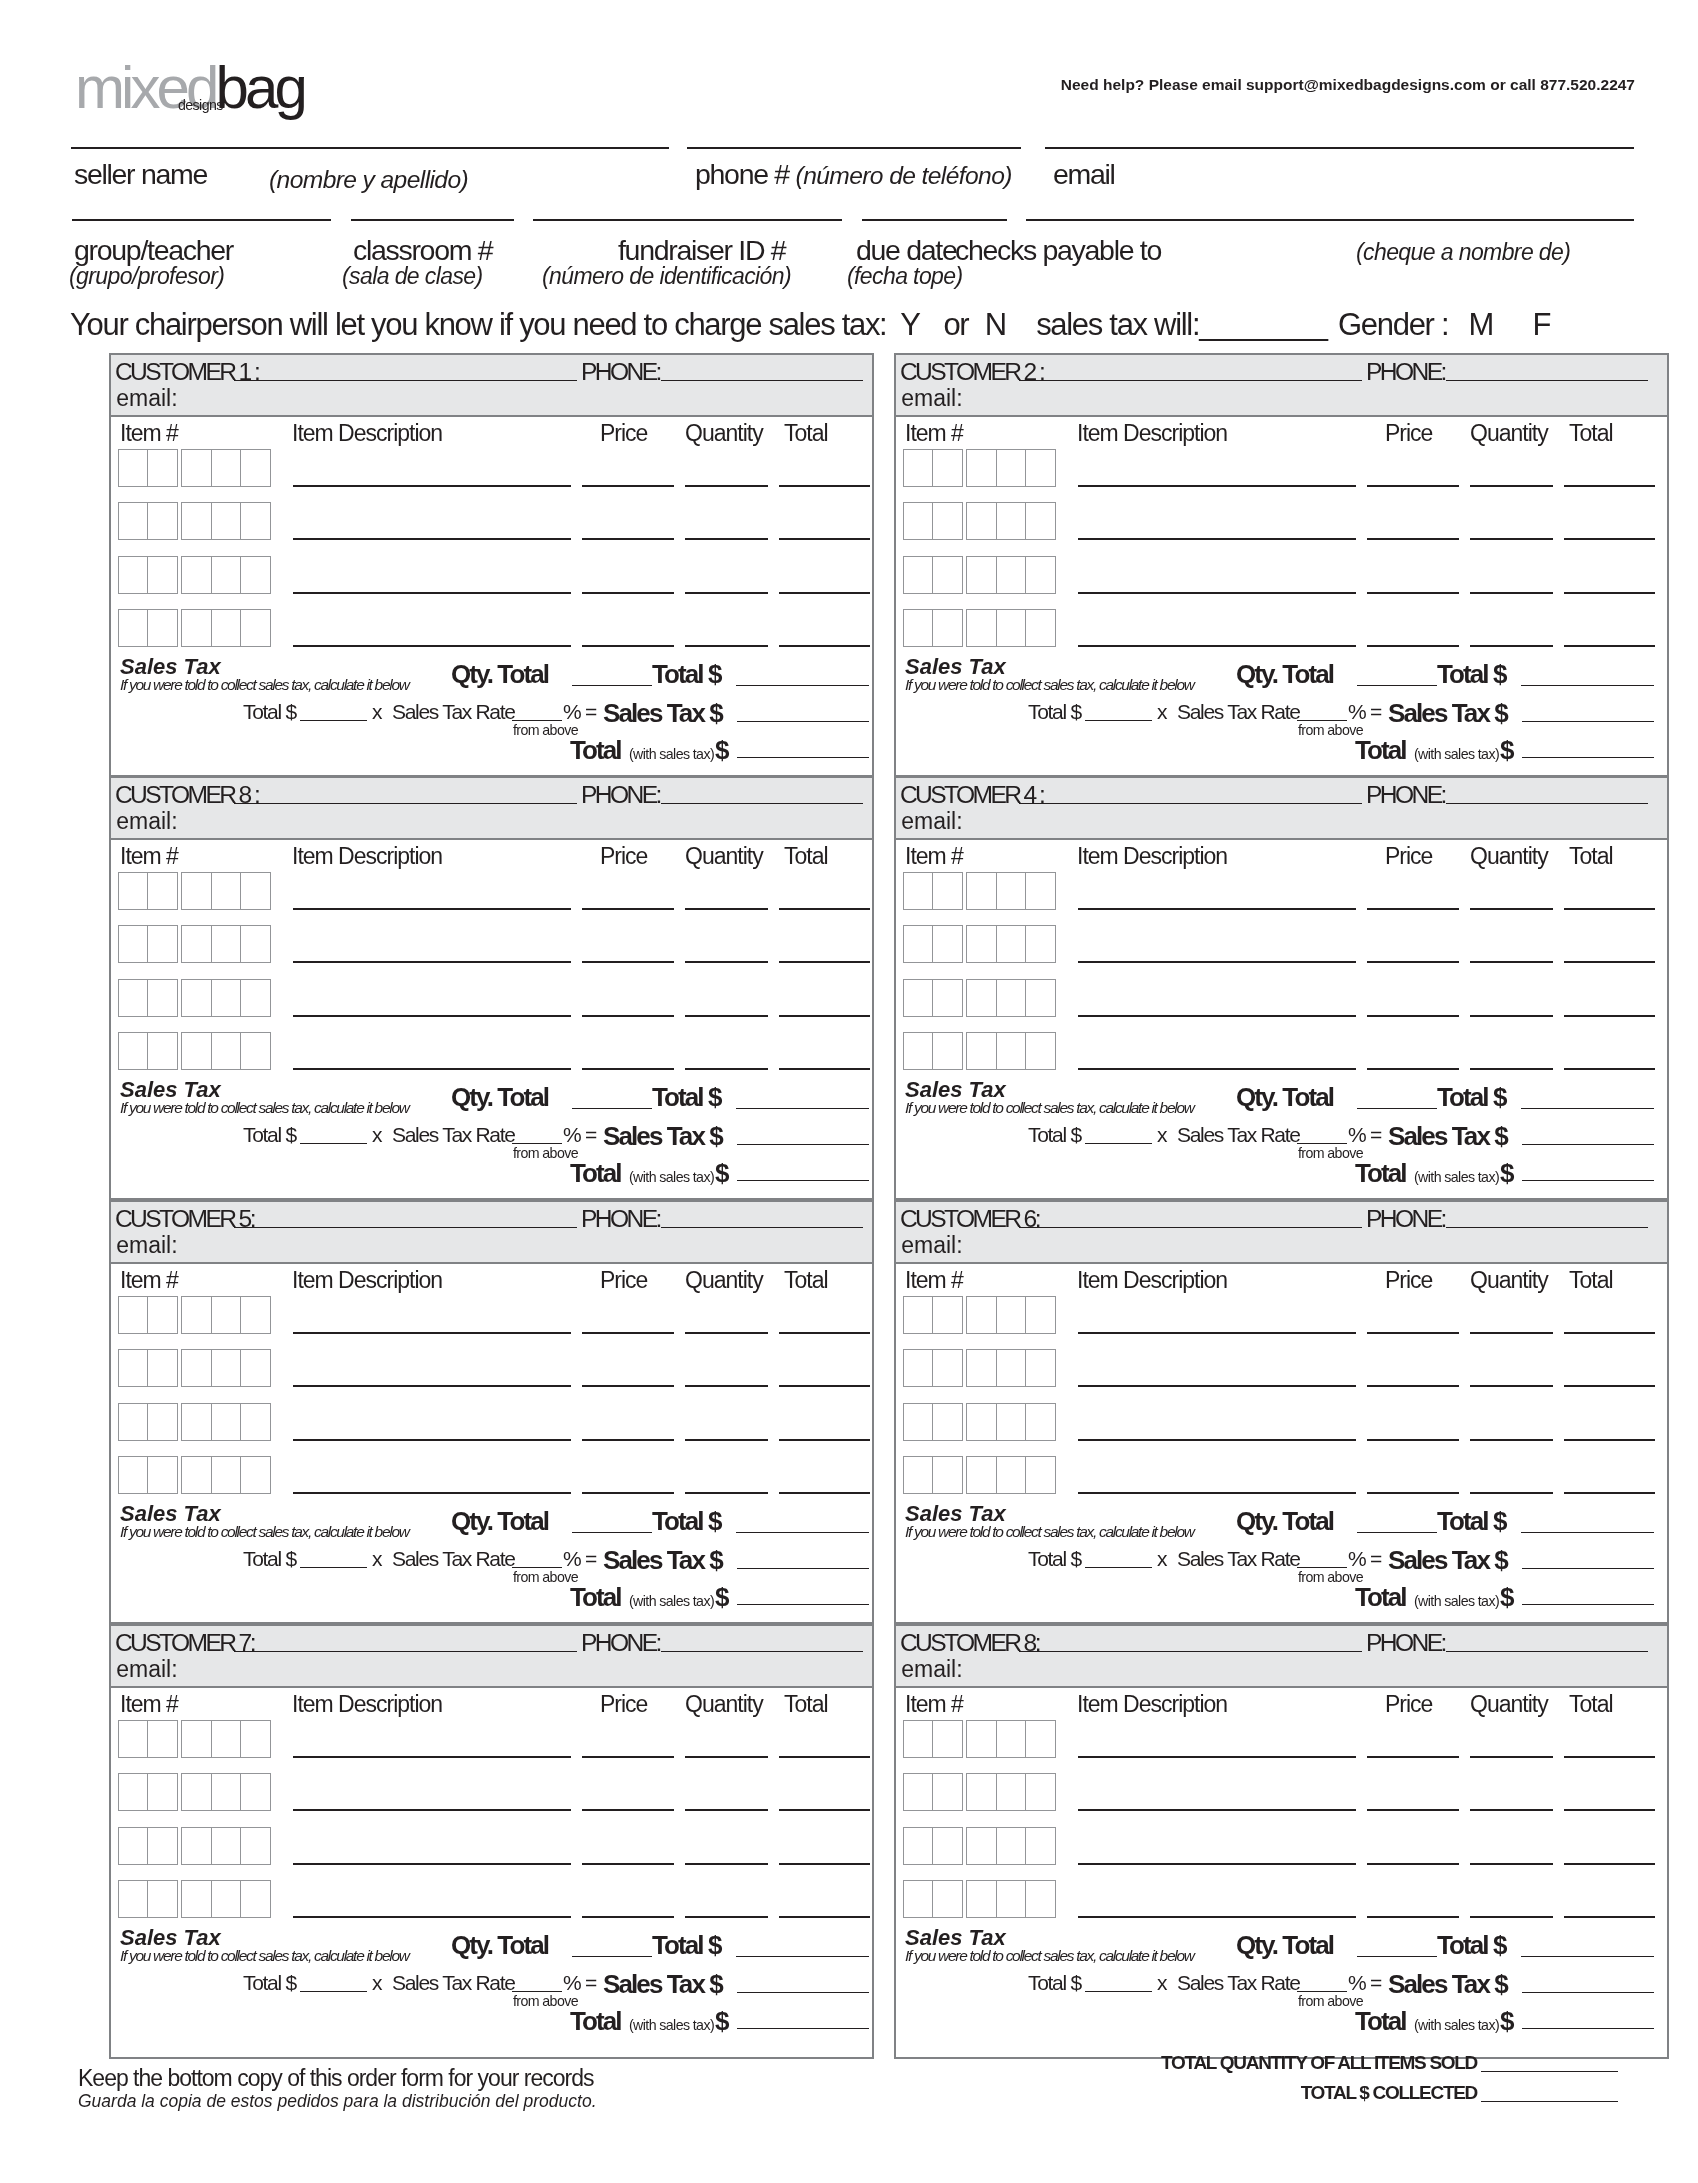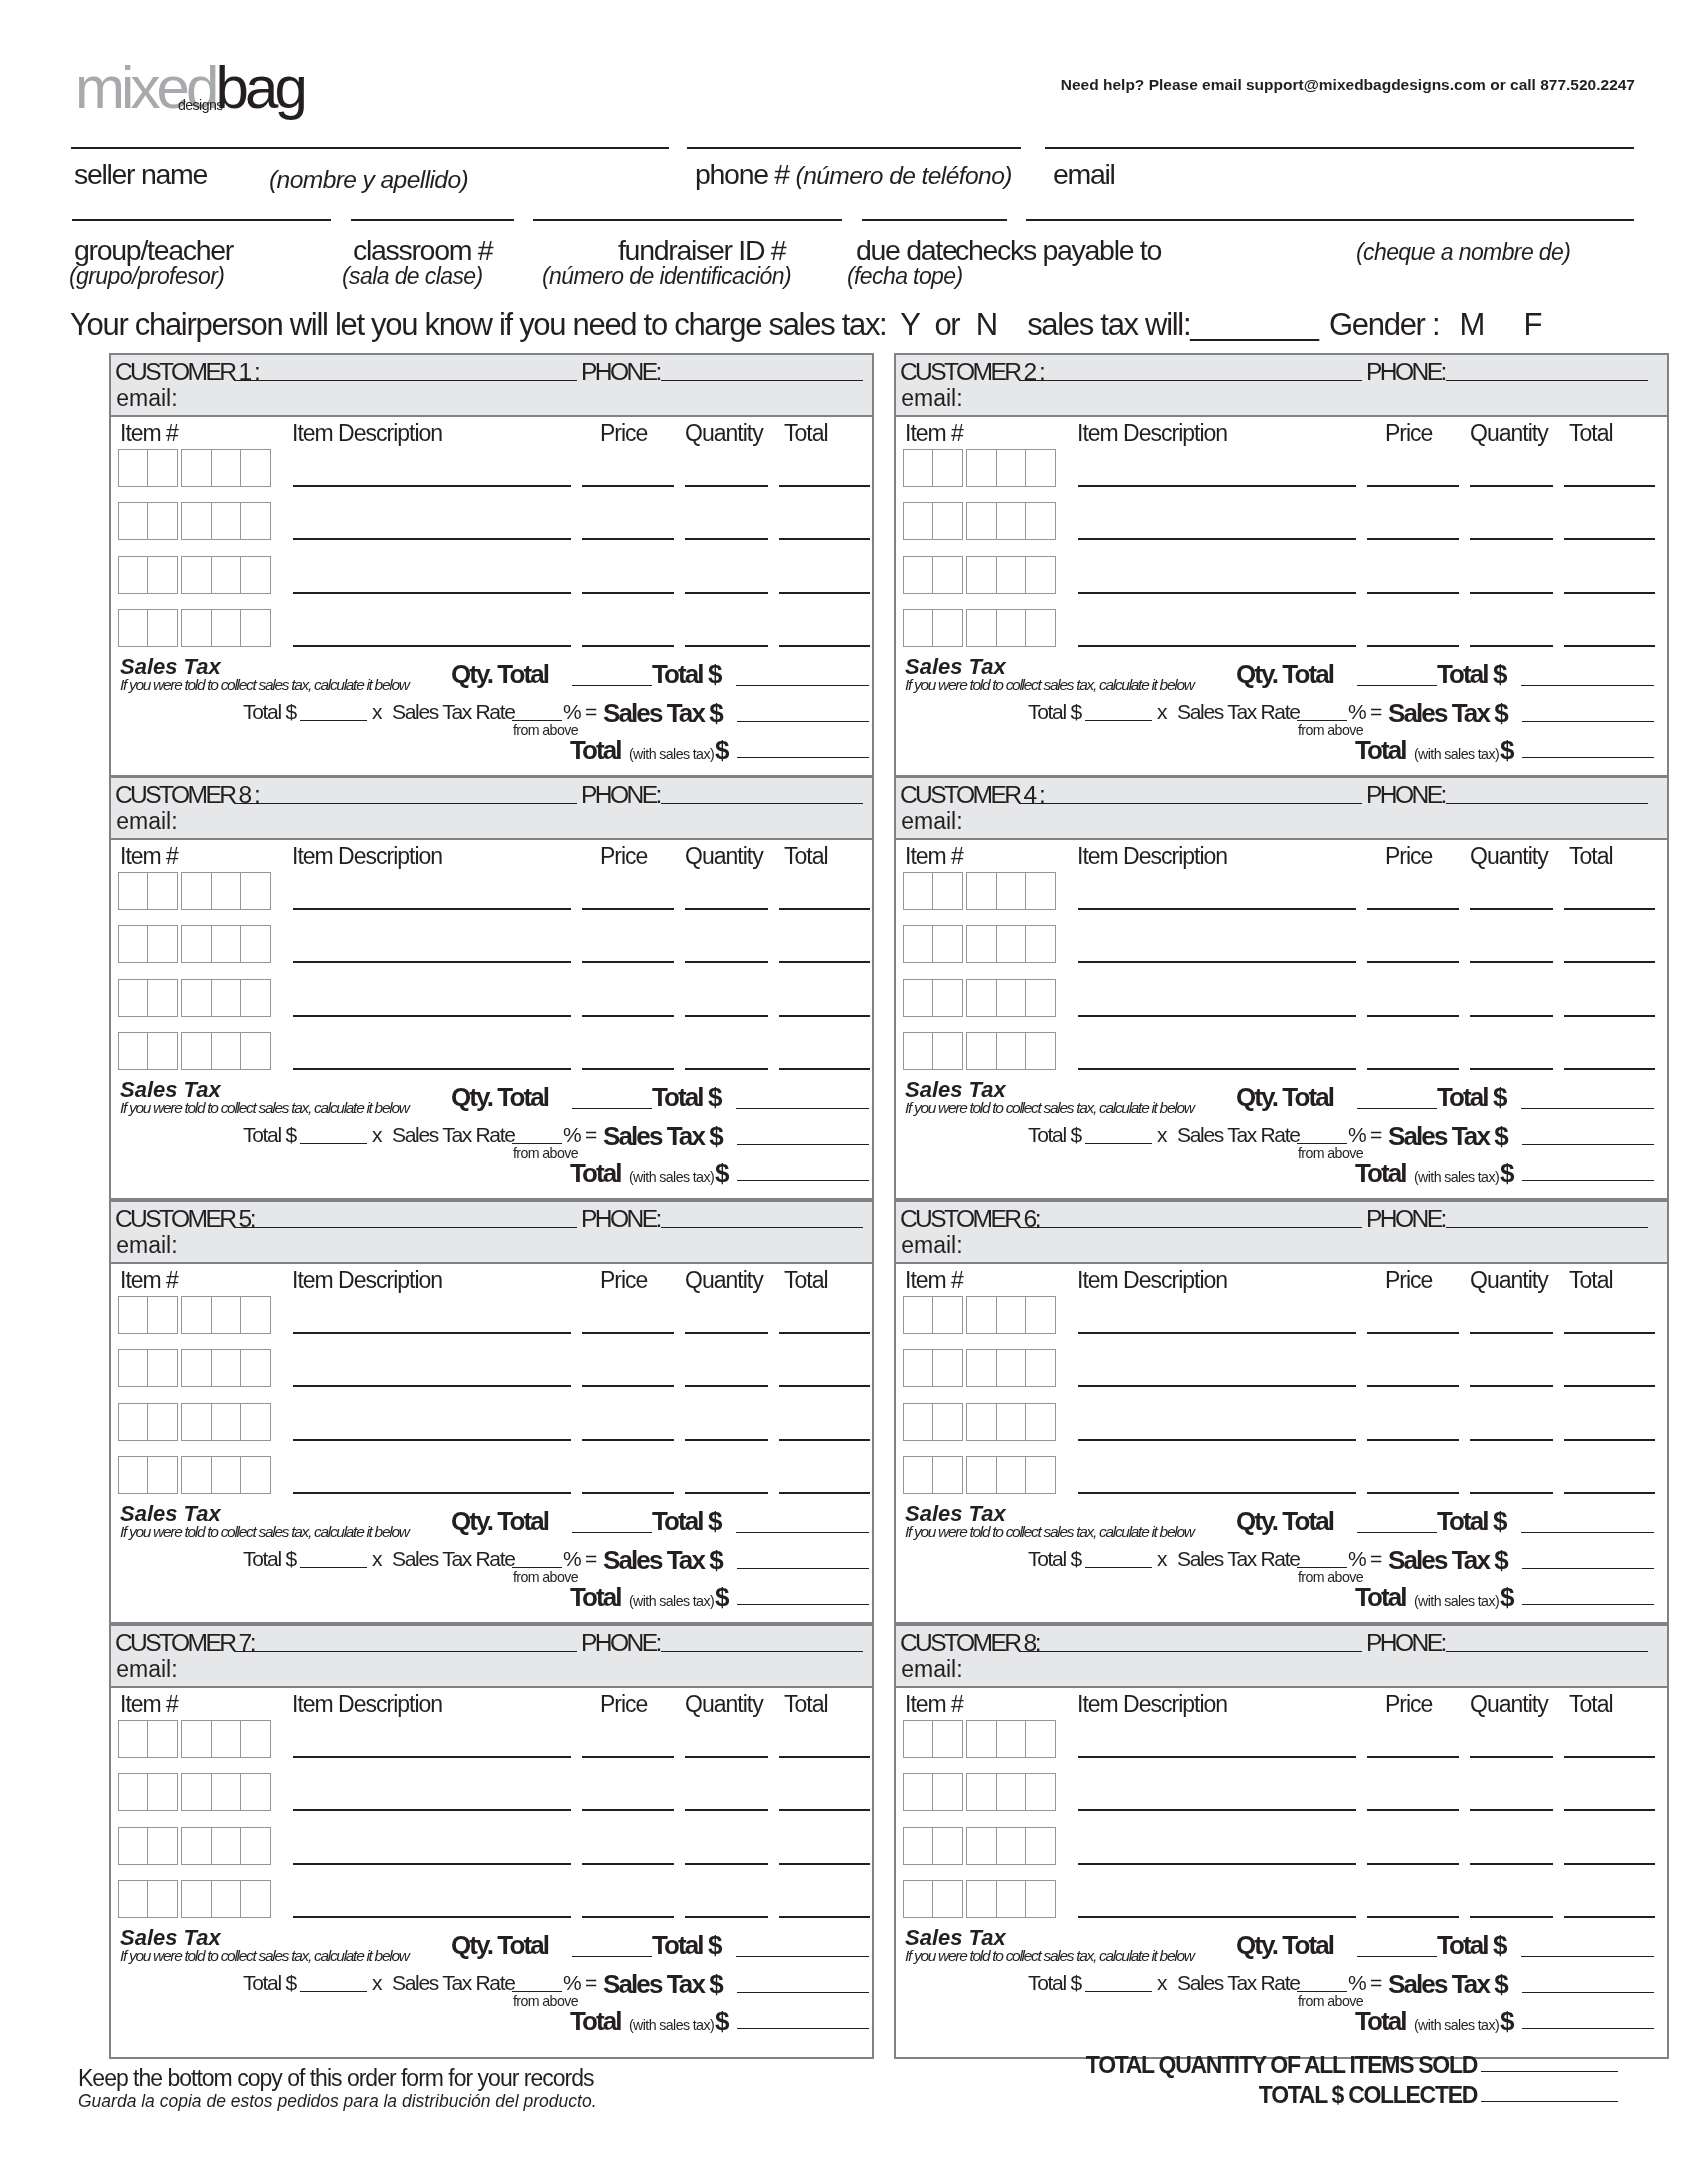--- a/index.html
+++ b/index.html
@@ -38,21 +38,21 @@
 
   .st-title { position:absolute; left:9px; font-size:22px; font-weight:bold; font-style:italic; white-space:nowrap; }
   .st-sub { position:absolute; left:9px; font-size:15.5px; font-style:italic; letter-spacing:-1.3px; white-space:nowrap; }
   .b38 { position:absolute; font-size:26px; font-weight:bold; letter-spacing:-1.9px; white-space:nowrap; }
   .n32 { position:absolute; font-size:21px; letter-spacing:-1.3px; white-space:nowrap; }
   .tiny { position:absolute; font-size:14.2px; letter-spacing:-0.6px; white-space:nowrap; }
   .ul { position:absolute; border-bottom:1.9px solid #231f20; }
 
   .foot1 { left:78px; top:2065px; font-size:23px; letter-spacing:-1px; white-space:nowrap; }
   .foot2 { left:78px; top:2091px; font-size:17.5px; font-style:italic; white-space:nowrap; }
-  .tot { font-size:23px; font-weight:bold; letter-spacing:-1.3px; white-space:nowrap; text-align:left; }
+  .tot { font-size:19px; font-weight:bold; letter-spacing:-1.3px; white-space:nowrap; text-align:left; }
 </style>
 </head>
 <body>
 
 <div class="abs logo">
   <span class="mixed">mixed</span><span class="bag">bag</span>
 </div>
 <div class="abs logo-sub">designs</div>
 <div class="abs help">Need help? Please email support@mixedbagdesigns.com or call 877.520.2247</div>
 
@@ -81,21 +81,21 @@
 <div class="abs lbl" style="left:618px; top:234px;">fundraiser ID #</div>
 <div class="abs sub" style="left:542px; top:263px;">(número de identificación)</div>
 <div class="abs lbl" style="left:856px; top:234px;">due date</div>
 <div class="abs sub" style="left:847px; top:263px;">(fecha tope)</div>
 <div class="abs lbl" style="left:955px; top:234px;">checks payable to</div>
 <div class="abs sub" style="left:1356px; top:239px;">(cheque a nombre de)</div>
 
 <div class="abs taxline">
   <span>Your chairperson will let you know if you need to charge sales tax:</span>
   <span style="margin-left:6.5px;">Y</span>
-  <span style="margin-left:8px;">or</span>
+  <span style="margin-left:17px;">or</span>
   <span style="margin-left:9px;">N</span>
   <span style="margin-left:23px;">sales tax will:________</span>
   <span style="margin-left:3.9px;">Gender :</span>
   <span style="margin-left:13px;">M</span>
   <span style="margin-left:32px;">F</span>
 </div>
 
 <div id="blocks">
   <div class="block" style="left: 75px; top: 353px; width: 765px; height: 424px;">
     <div class="hdr">

